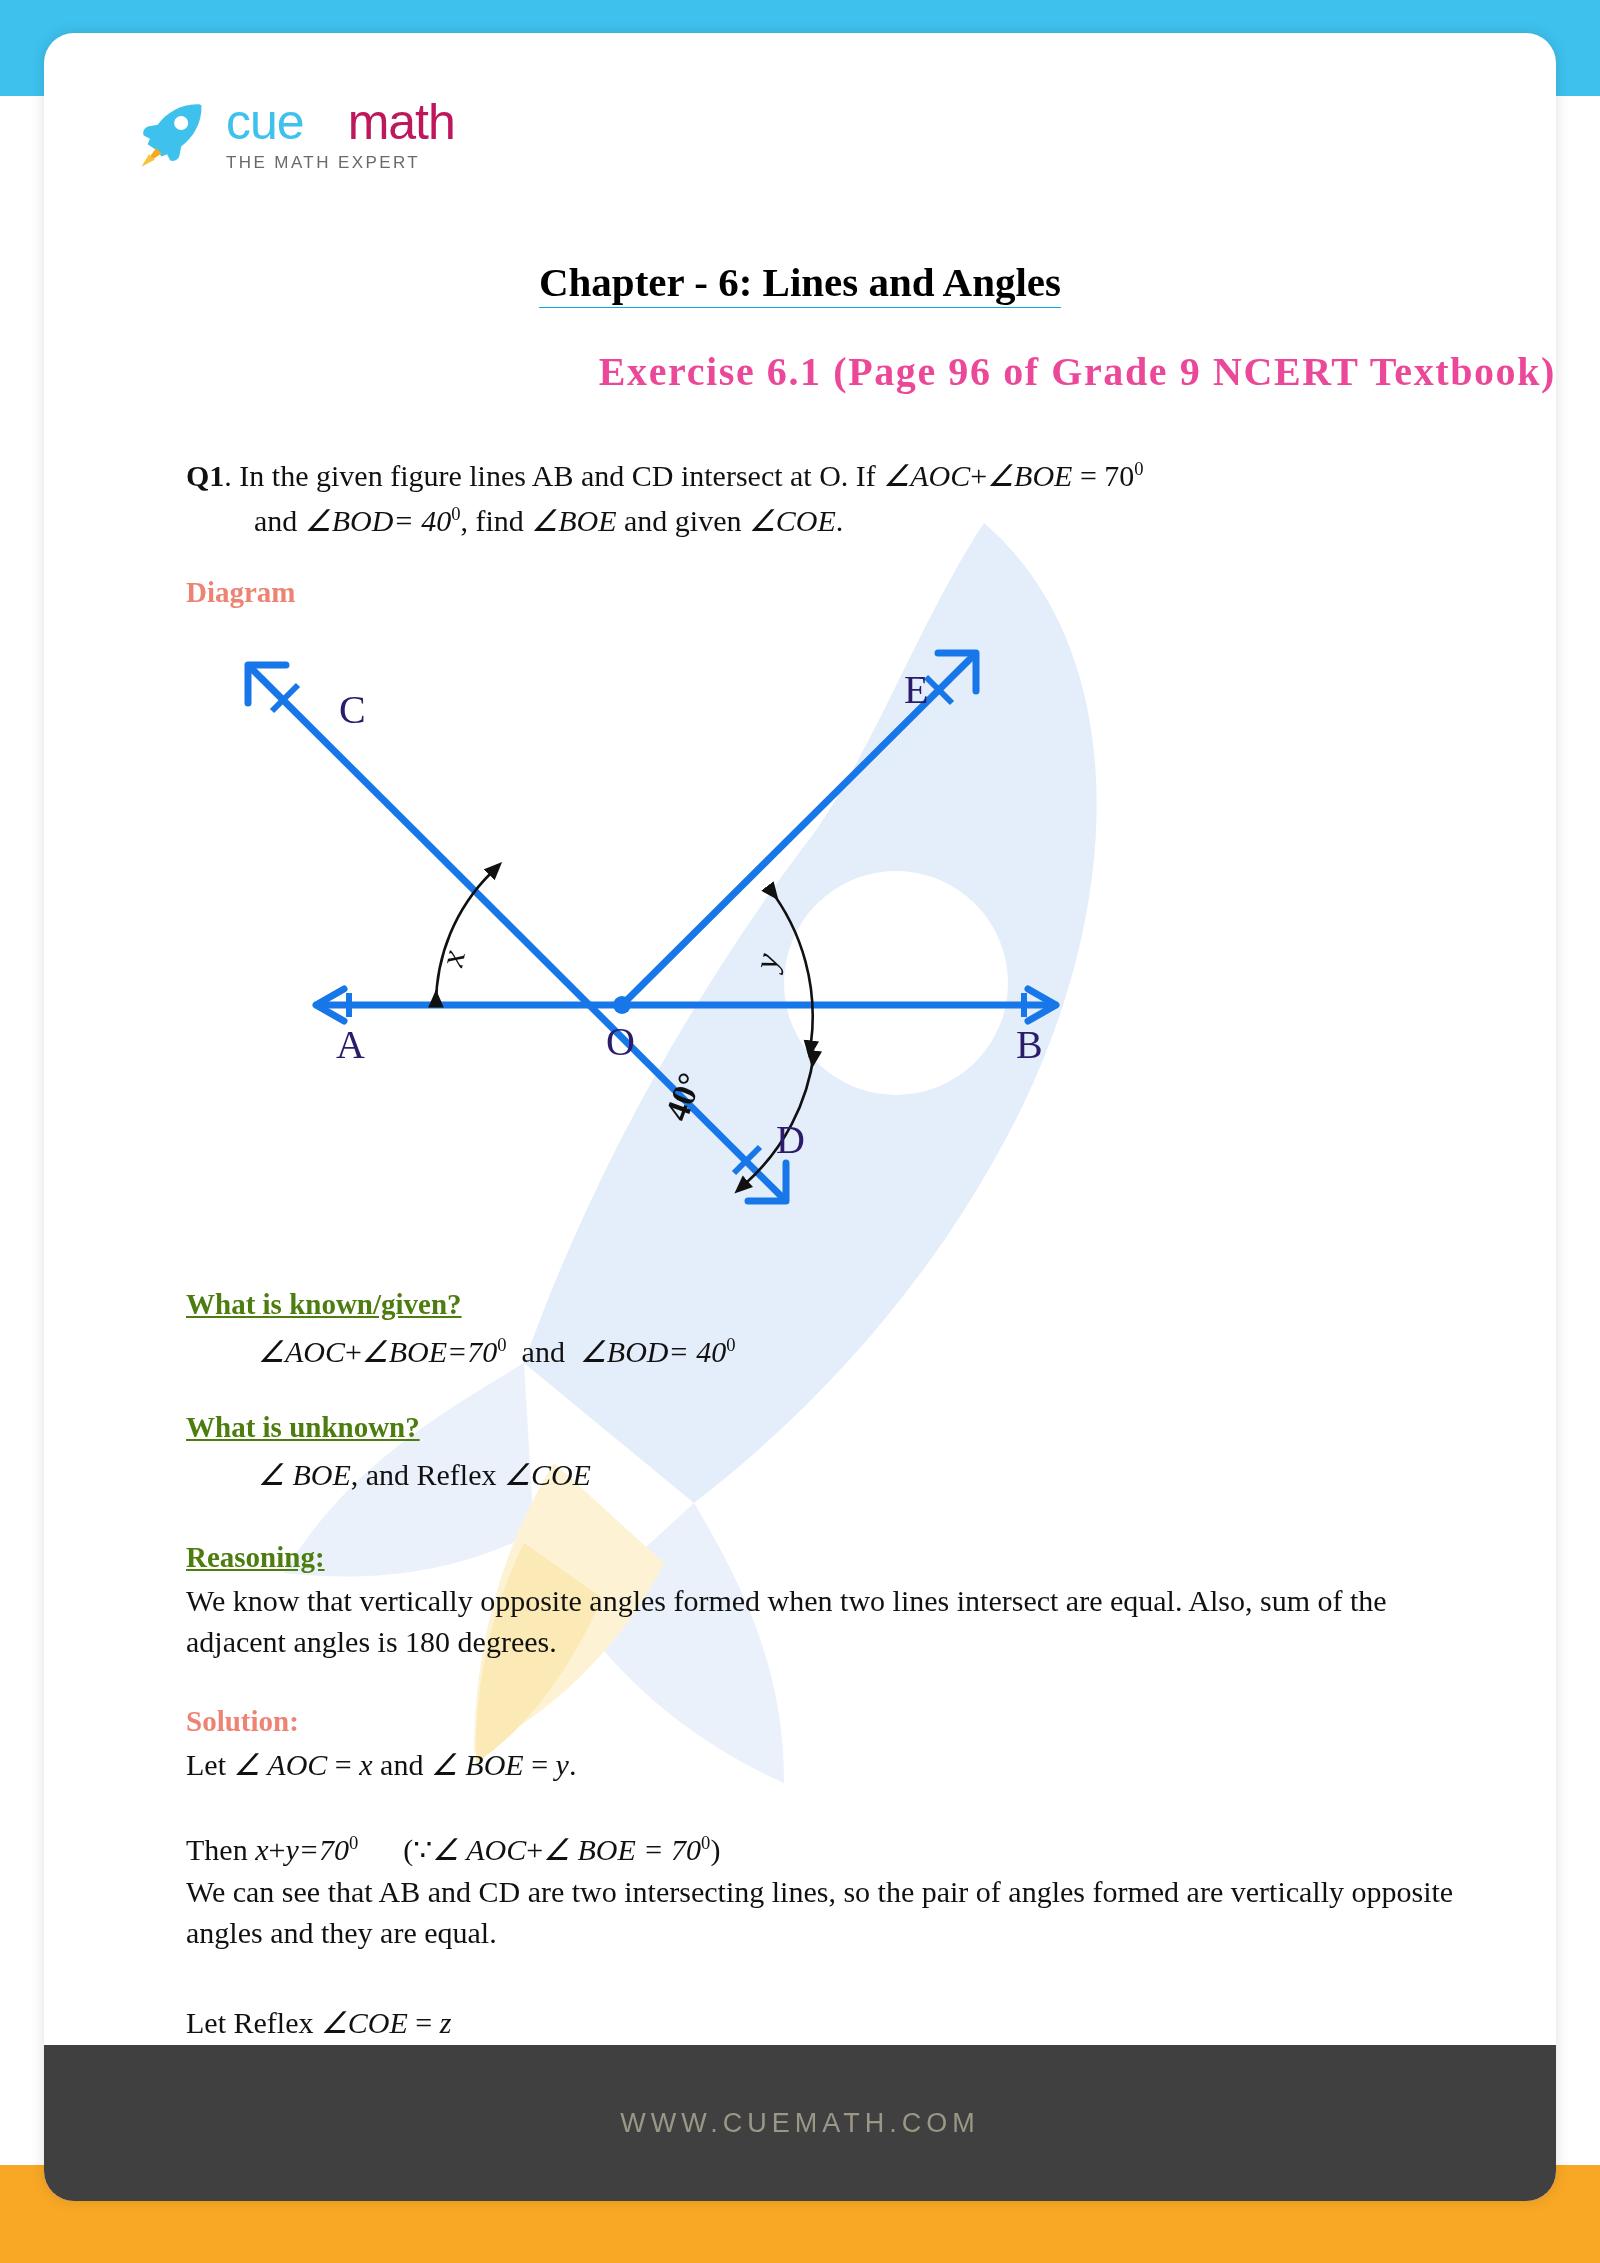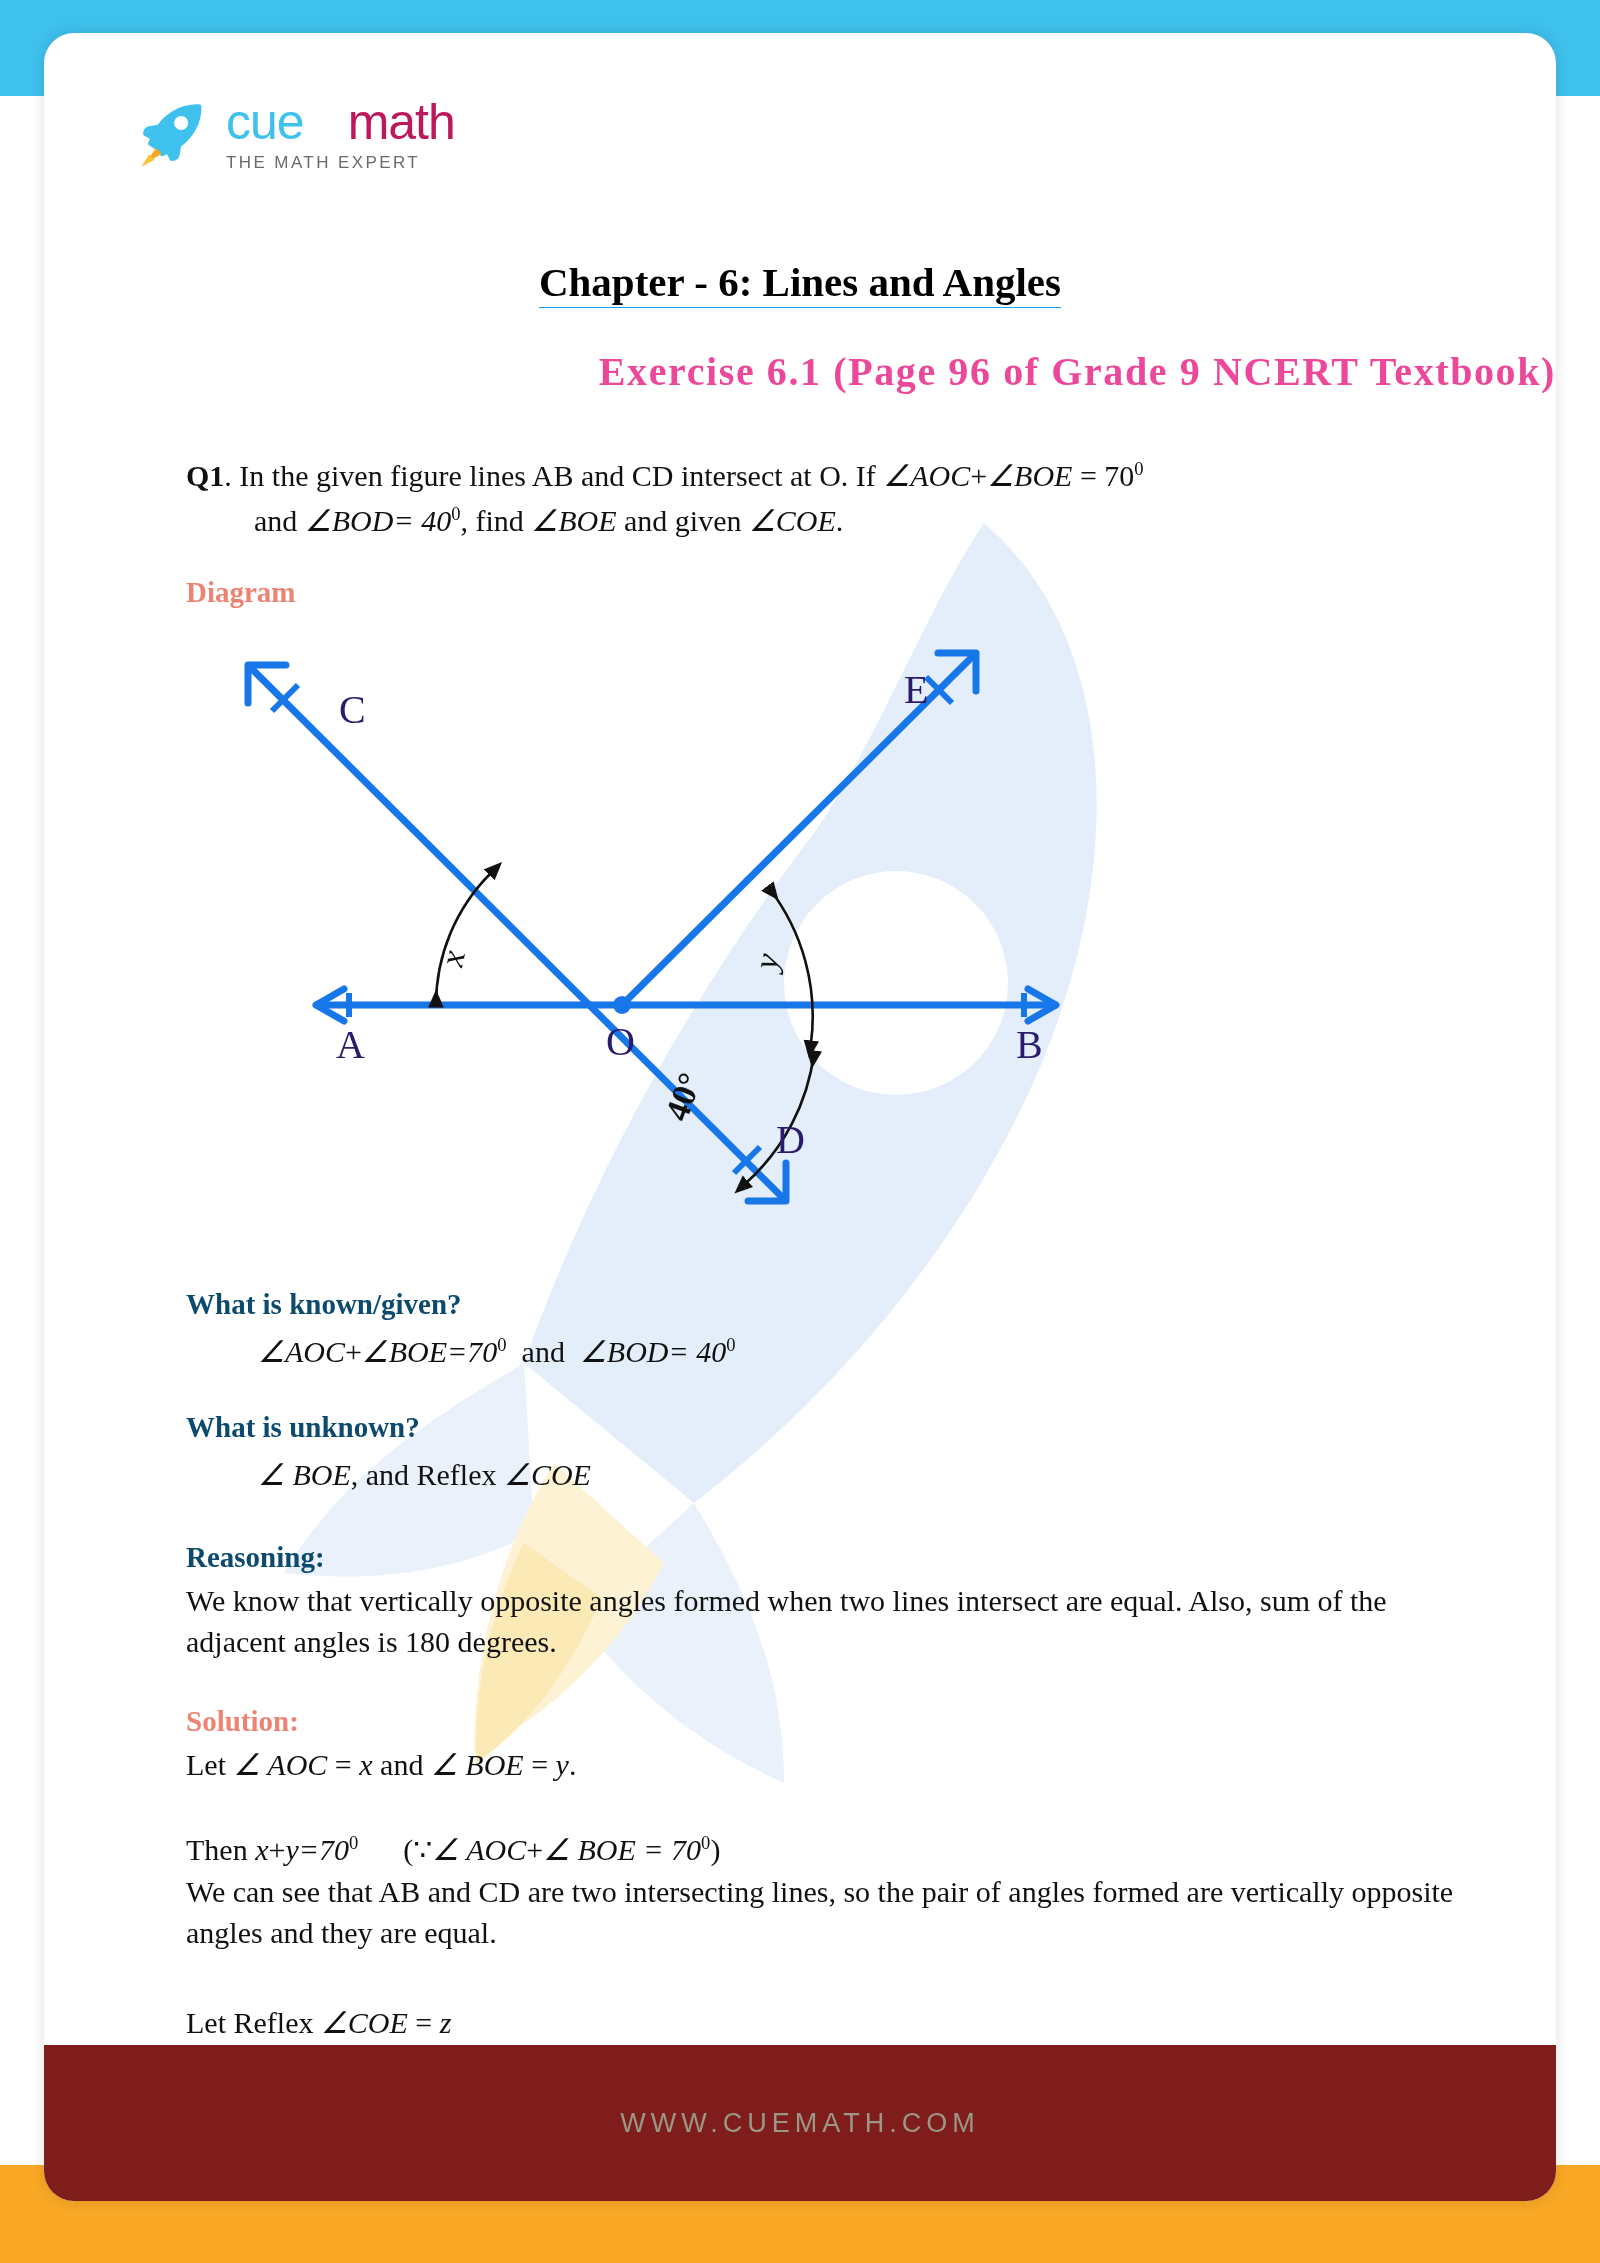--- a/index.html
+++ b/index.html
@@ -47,21 +47,21 @@
     border-radius: 30px;
     box-shadow: 0 0 14px rgba(0,0,0,0.13);
     overflow: hidden;
   }
   .card-footer {
     position: absolute;
     left: 0;
     bottom: 0;
     width: 100%;
     height: 156px;
-    background: #7f1d1d;
+    background: #404040;
     display: flex;
     align-items: center;
     justify-content: center;
   }
   .footer-url {
     font-family: "Liberation Sans", sans-serif;
     font-size: 27px;
     letter-spacing: 5px;
     color: #9B9787;
     font-weight: 300;
@@ -153,21 +153,22 @@
   sup.deg { font-size: 0.62em; vertical-align: super; }
 
   .head-coral {
     font-size: 29px;
     font-weight: bold;
     color: #EE8373;
   }
   .head-blue {
     font-size: 29px;
     font-weight: bold;
-    color: #0c4a6e;
+    color: #4d7c0f;
+    text-decoration: underline;
   }
   .body-text {
     font-size: 30px;
     line-height: 1.38;
     color: #111;
   }
   .indent-1 { padding-left: 72px; }
 
   .sec { position: absolute; width: 1310px; }
 

